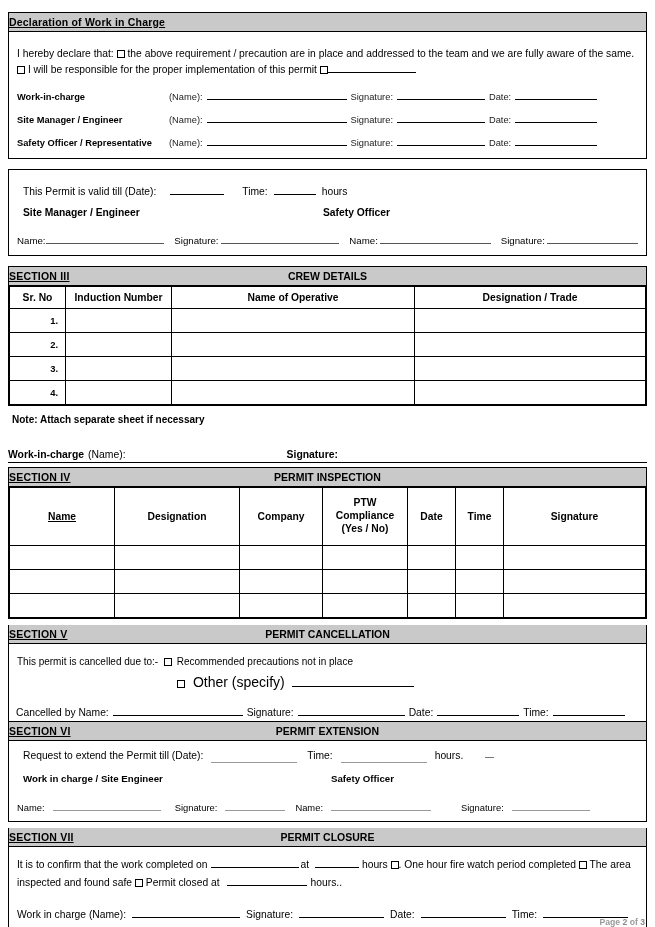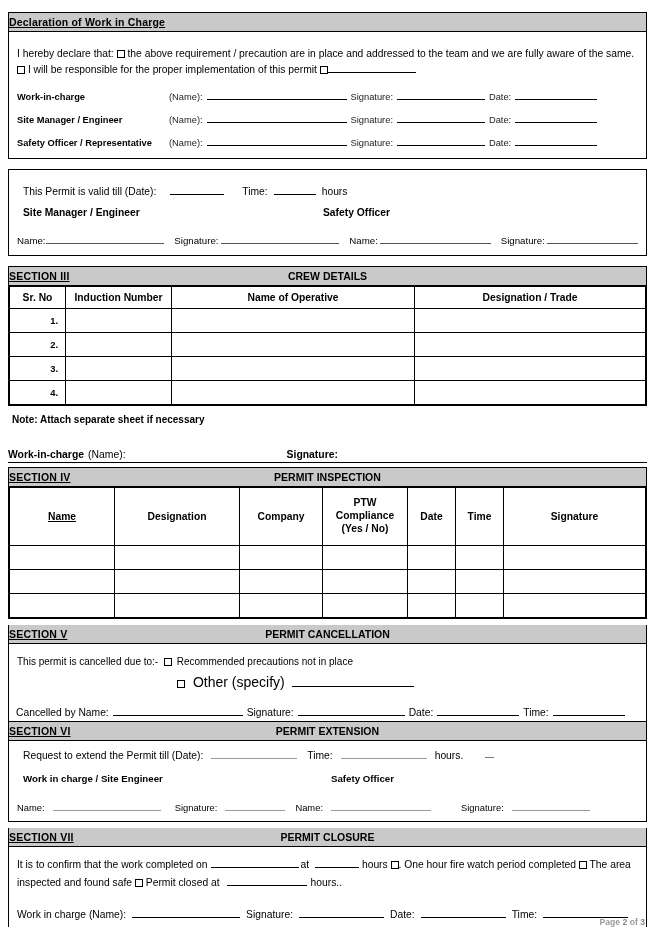--- a/index.html
+++ b/index.html
@@ -304,21 +304,21 @@
       </div>
     </div>
   </div>
 
   <div class="block">
     <div class="bar">
       <span class="sec">SECTION VI</span>
       <span class="ctr">PERMIT EXTENSION</span>
     </div>
     <div class="body-pad" style="padding:7px 8px 6px 14px;">
-      <div style="display:flex;align-items:flex-start;font-size:10.3px;position:relative;">
+      <div style="display:flex;align-items:flex-end;font-size:10.3px;position:relative;">
         <span>Request to extend the Permit till (Date):</span>
         <span class="ul gray" style="width:86px;margin:0 10px 0 8px;"></span>
         <span>Time:</span>
         <span class="ul gray" style="width:86px;margin:0 8px;"></span>
         <span>hours.</span>
         <span style="position:absolute;left:462px;top:9px;width:9px;height:1px;background:#777;"></span>
       </div>
       <div style="display:flex;font-weight:bold;font-size:9.7px;margin-top:9px;">
         <span style="width:308px;">Work in charge / Site Engineer</span>
         <span>Safety Officer</span>

